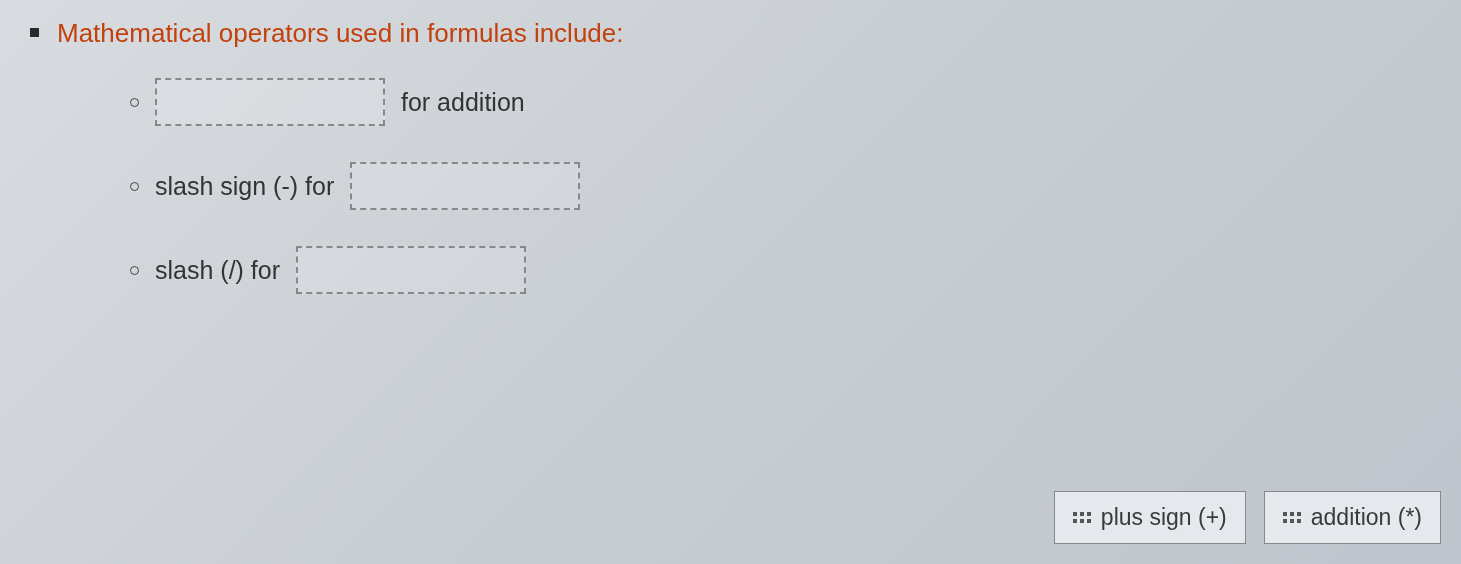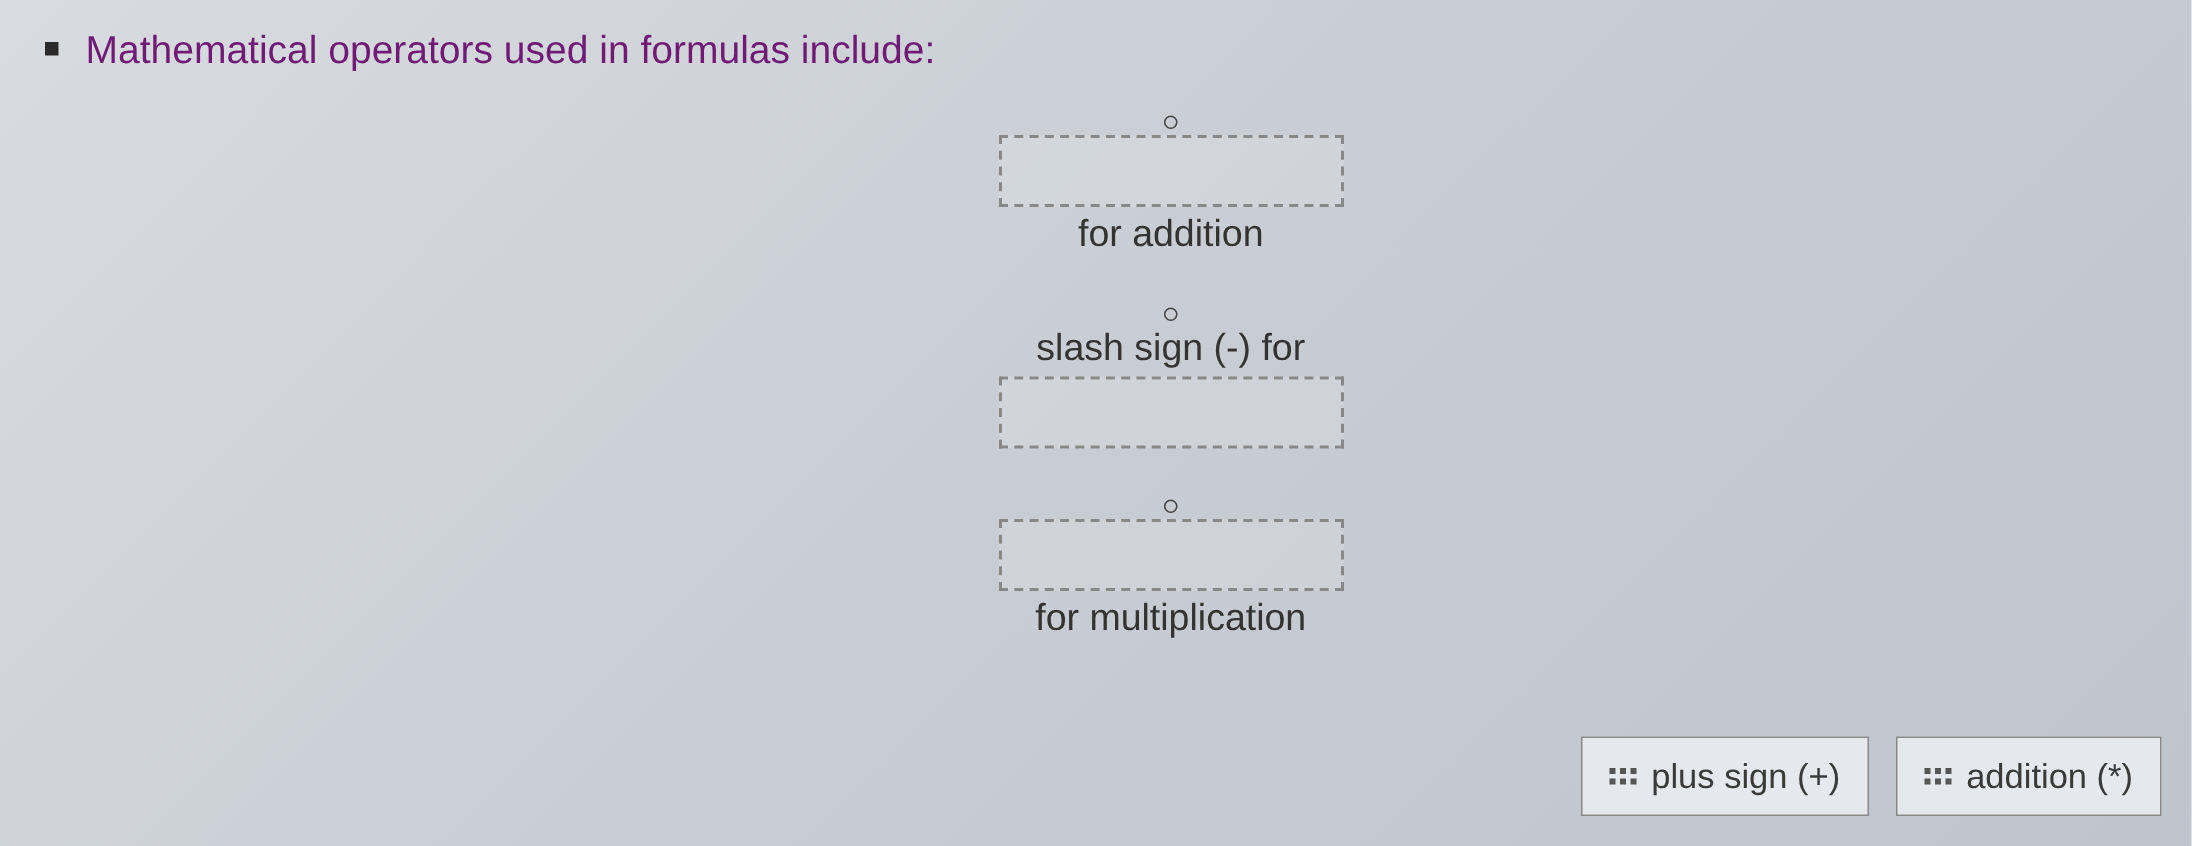--- a/index.html
+++ b/index.html
@@ -27,32 +27,31 @@
     }
     .square-bullet {
       width: 9px;
       height: 9px;
       background: #2a2a2a;
       margin-top: 10px;
       flex-shrink: 0;
     }
     .main-text {
       font-size: 26px;
-      color: #701a75;
+      color: #c2410c;
     }
     .sub-list {
       margin-left: 100px;
     }
     .sub-item {
       display: flex;
       align-items: center;
-      gap: 4px;
+      gap: 16px;
       margin-bottom: 34px;
       min-height: 50px;
-      flex-direction: column;
     }
     .circle-bullet {
       width: 9px;
       height: 9px;
       border: 1.5px solid #444;
       border-radius: 50%;
       flex-shrink: 0;
     }
     .sub-text {
       font-size: 25px;
@@ -121,26 +120,26 @@
       <div class="drop-zone"></div>
       <span class="sub-text">for addition</span>
     </div>
 
     <div class="sub-item">
       <div class="circle-bullet"></div>
       <span class="sub-text">slash sign (-) for</span>
       <div class="drop-zone smaller"></div>
     </div>
 
+
     <div class="sub-item">
       <div class="circle-bullet"></div>
-      <div class="drop-zone"></div>
-      <span class="sub-text">for multiplication</span>
+      <span class="sub-text">slash (/) for</span>
+      <div class="drop-zone smaller"></div>
     </div>
-
 
   </div>
 </div>
 
 <div class="answer-bank">
   <div class="answer-chip">
     <span class="grip">
       <span class="grip-row">
           <span class="grip-dot"></span>
           <span class="grip-dot"></span>

